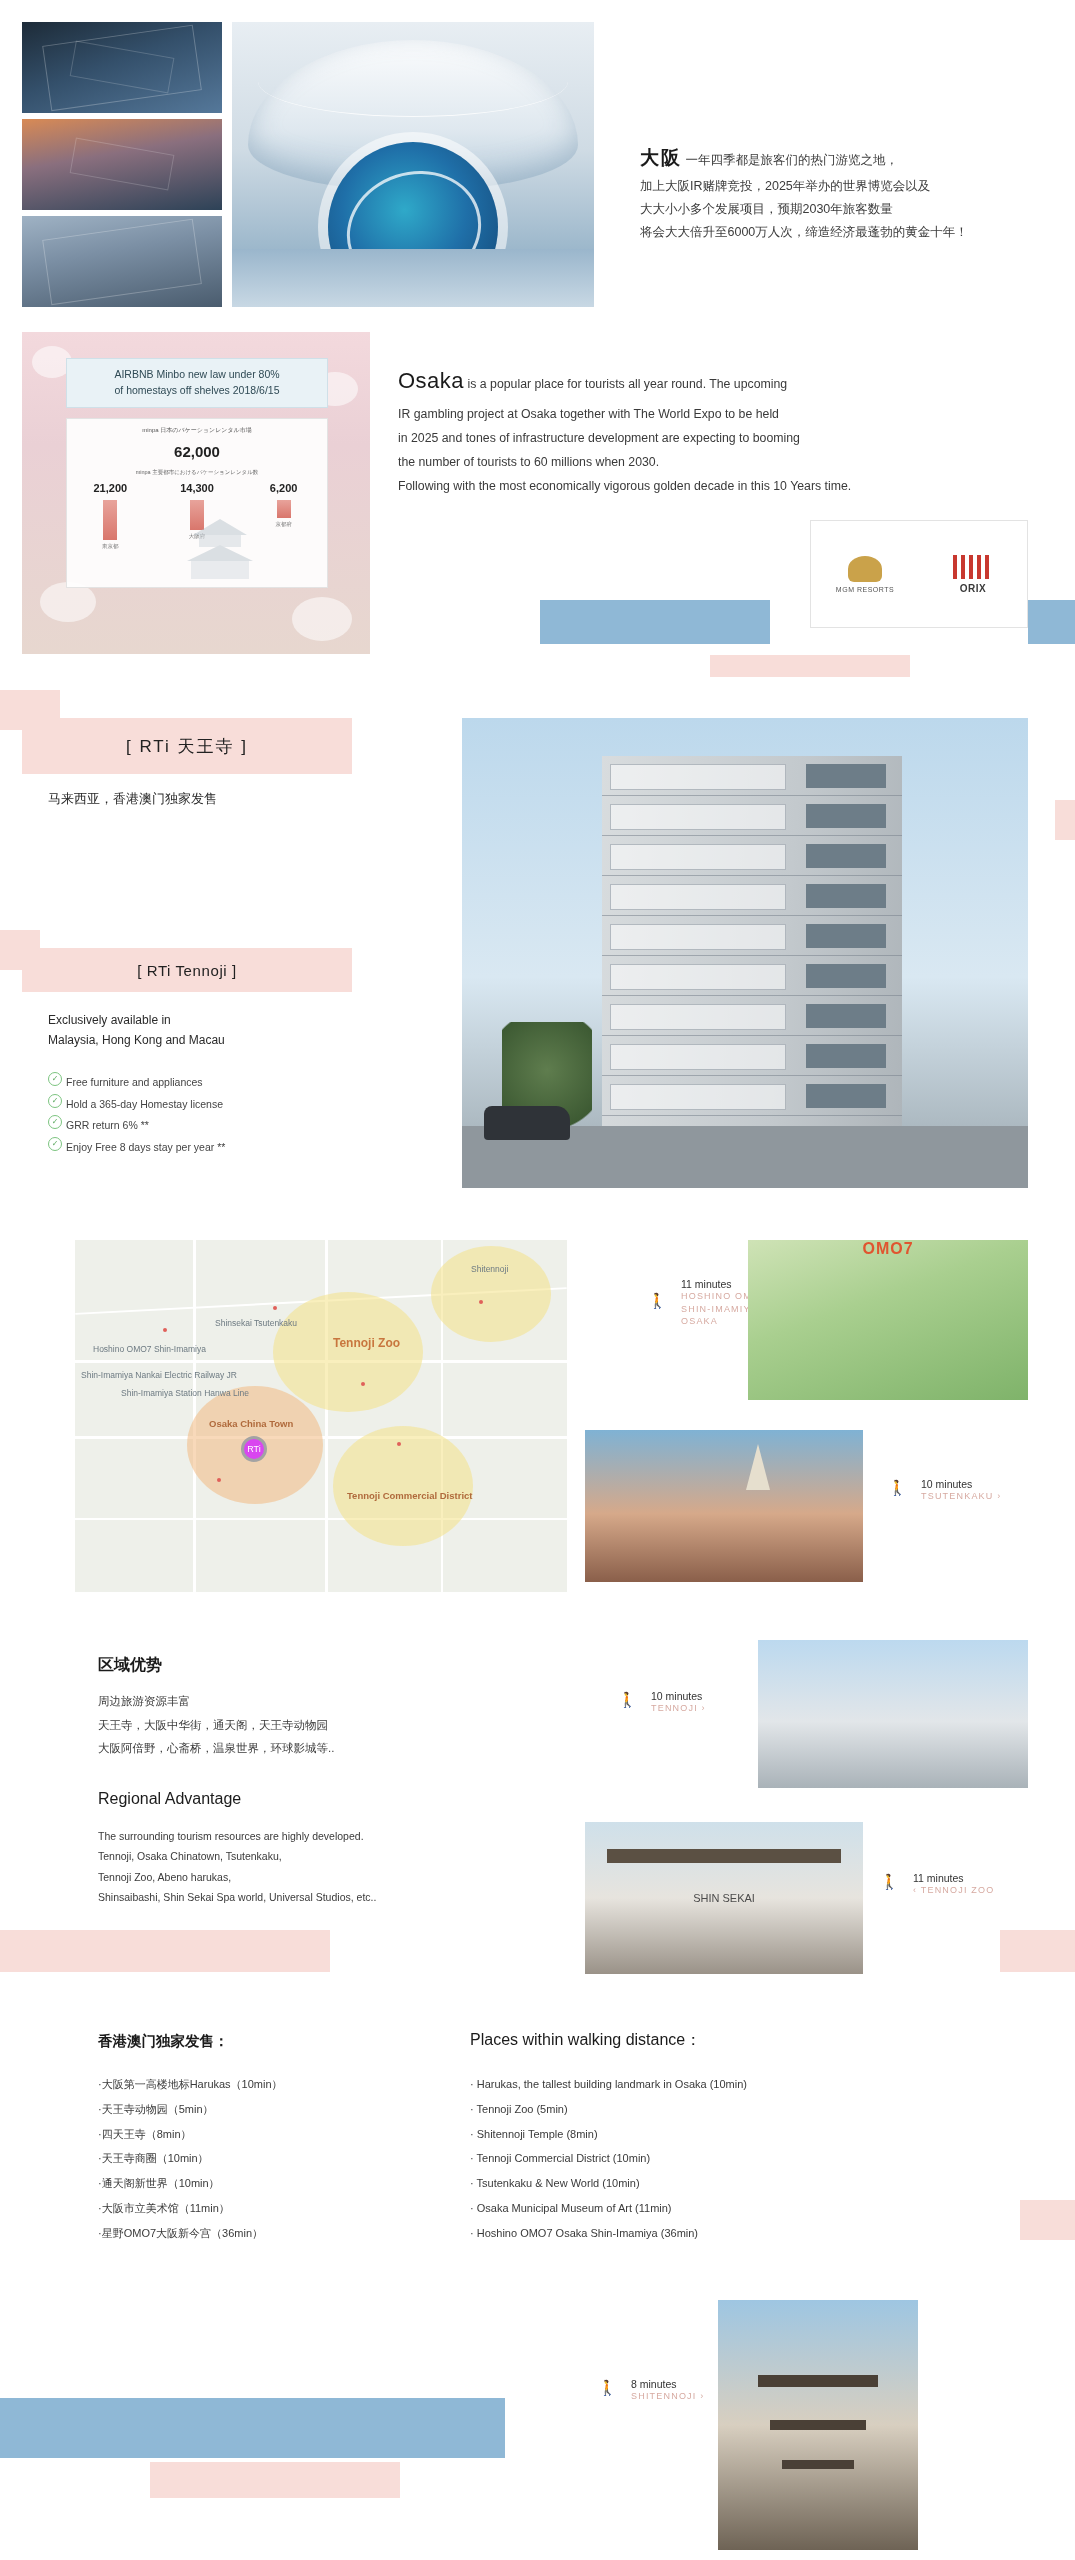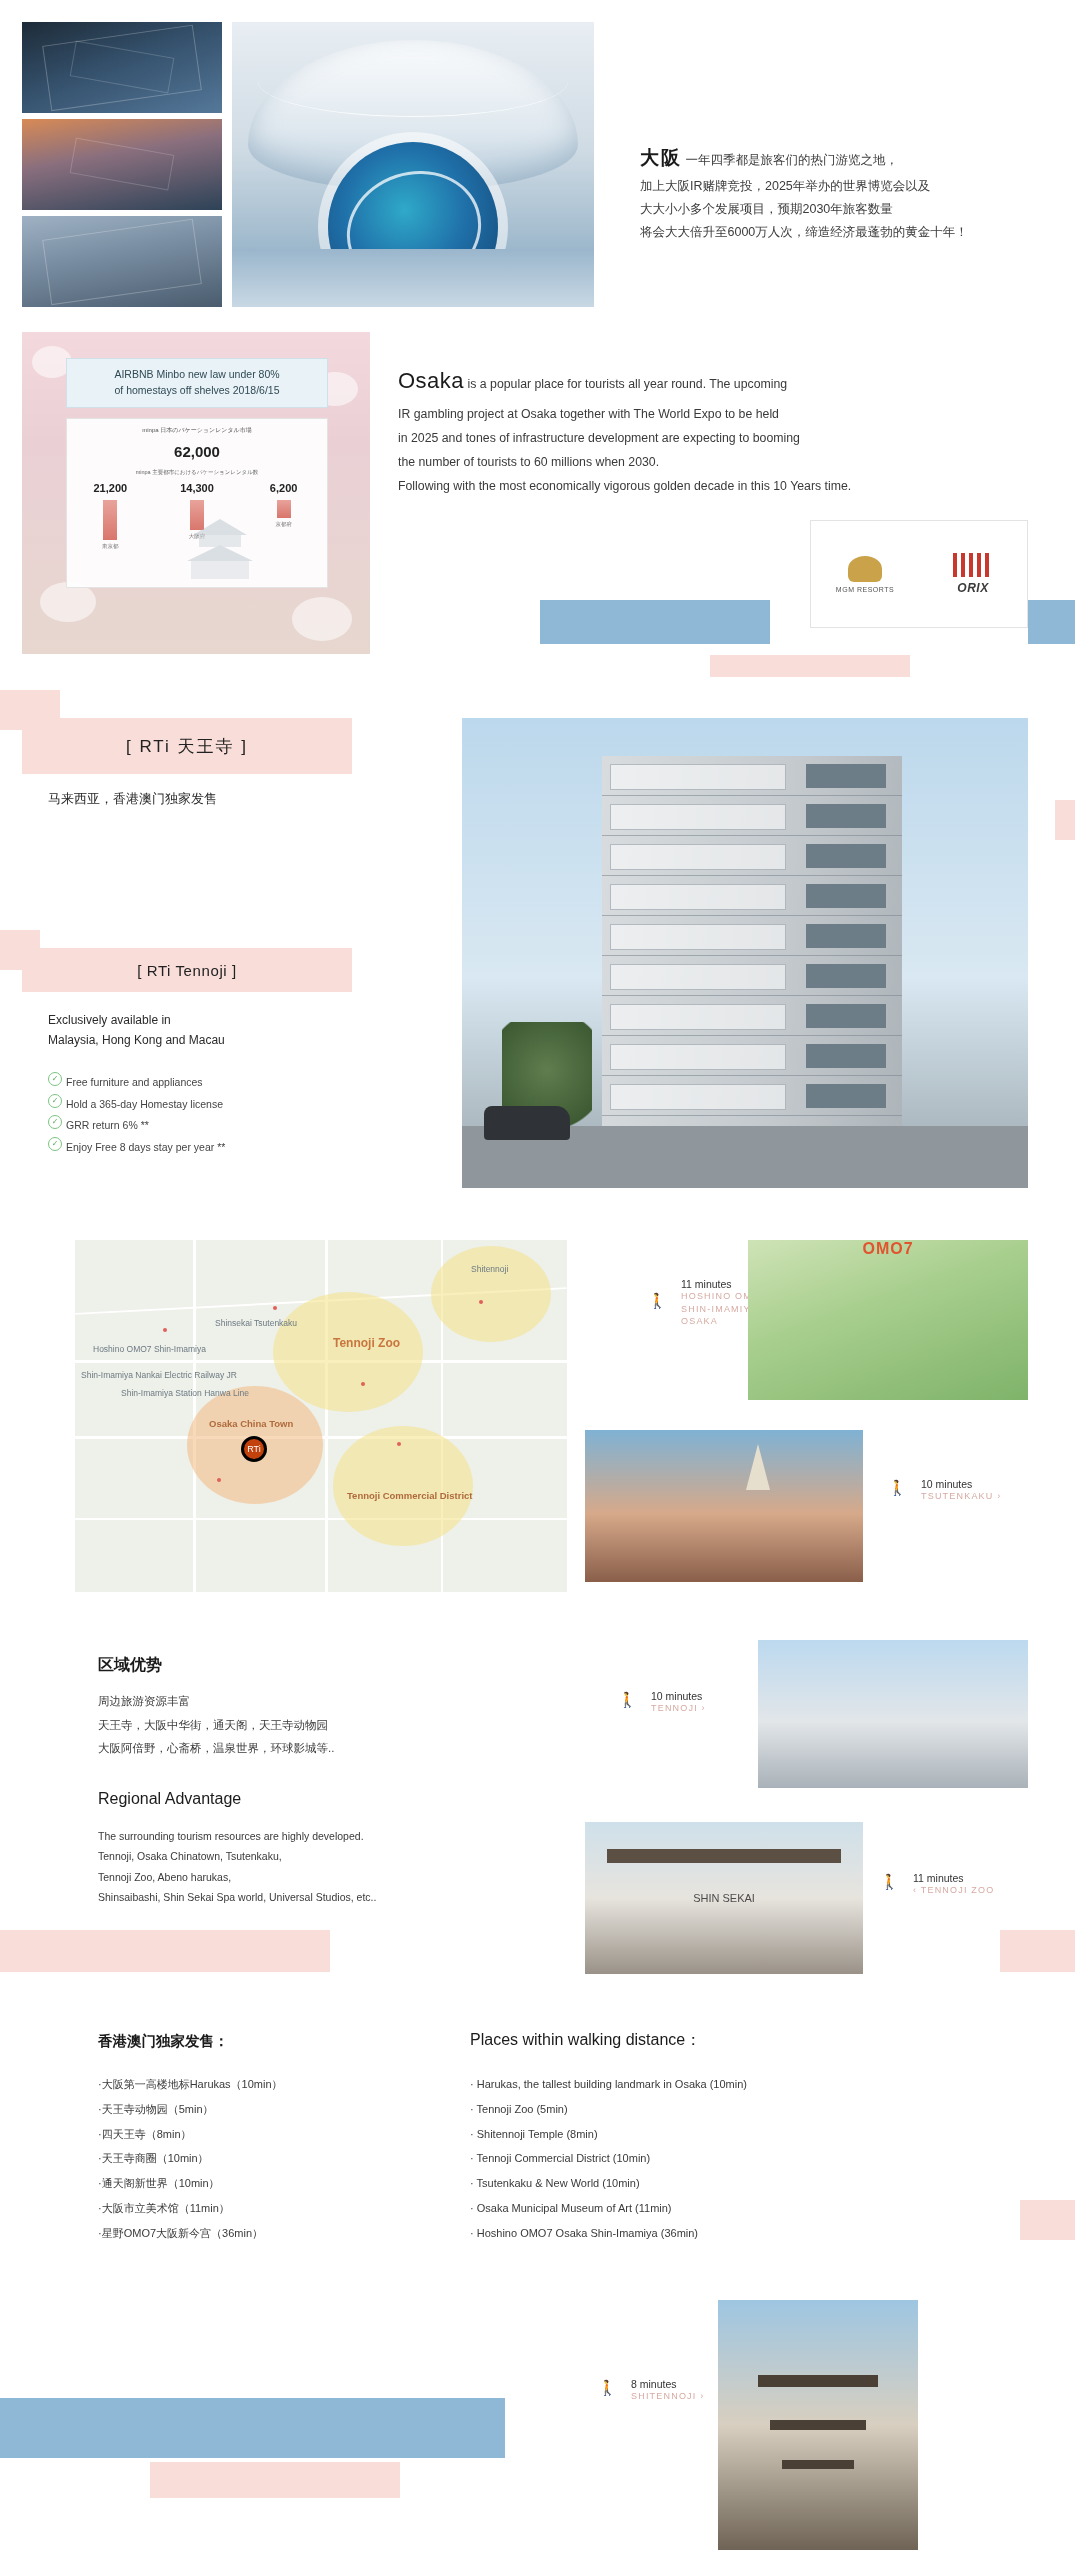--- a/index.html
+++ b/index.html
@@ -61,21 +61,21 @@
   .castle { position:absolute; left:108px; top:98px; width:90px; height:64px; opacity:.5; }
 
   .osaka-en { position:absolute; left:398px; top:360px; width:640px; font-size:12.3px; line-height:1.95; color:#3a3a3a; }
   .osaka-en b { font-size:22px; font-weight:normal; color:#1b1b1b; letter-spacing:.5px; }
 
   .logo-card { position:absolute; left:810px; top:520px; width:218px; height:108px; background:#ffffff; border:1px solid #e3e3e3; display:flex; }
   .logo-card .half { flex:1; display:flex; align-items:center; justify-content:center; flex-direction:column; gap:4px; }
   .logo-card .mgm-mark { width:34px; height:26px; background:#caa24a; border-radius:50% 50% 6px 6px; }
   .logo-card .orix-mark { width:40px; height:24px; background:repeating-linear-gradient(90deg,#c8382f 0 4px,#fff 4px 8px); }
   .logo-card .ltxt { font-size:7px; color:#555; letter-spacing:.5px; }
-  .logo-card .ltxt.big { font-size:12px; font-weight:bold; color:#3a3a3a;font-style:italic; }
+  .logo-card .ltxt.big { font-size:10px; font-weight:bold; color:#3a3a3a; }
 
   
   .rti-cn-head { position:absolute; left:22px; top:718px; width:330px; height:56px; background:#f8ddd9; display:flex; align-items:center; justify-content:center; }
   .rti-cn-head span { font-size:17px; letter-spacing:2px; color:#222; }
   .rti-cn-sub { position:absolute; left:48px; top:790px; font-size:13px; color:#2a2a2a; }
   .tick-list { position:absolute; font-size:10.5px; line-height:2.05; color:#444; }
   .tick-list li { list-style:none; position:relative; padding-left:18px; }
   .tick-list li:before { content:"✓"; position:absolute; left:0; top:0; width:12px; height:12px; border:1px solid #7cc47f;
      border-radius:50%; color:#5aa85e; font-size:8px; line-height:11px; text-align:center; }
   ul.tick-list { margin:0; padding:0; }
@@ -96,22 +96,22 @@
 
   
   .map { position:absolute; left:75px; top:1240px; width:492px; height:352px; background:#eef0ea; overflow:hidden; }
   .map .road { position:absolute; background:#ffffff; }
   .map .blob { position:absolute; border-radius:50%; }
   .map .blob.y { background:rgba(244,226,135,.55); }
   .map .blob.o { background:rgba(243,186,130,.55); }
   .map .lbl { position:absolute; font-size:8.5px; color:#6d7a82; }
   .map .lbl.big { font-size:12px; color:#c8763e; font-weight:bold; }
   .map .lbl.brown { color:#b06a3c; font-weight:bold; font-size:9.5px; }
-  .map .pin { position:absolute; width:26px; height:26px; border-radius:50%; background:#c2410c; color:#fff;
-      font-size:9px; display:flex; align-items:center; justify-content:center; border:3px solid #000000; }
+  .map .pin { position:absolute; width:26px; height:26px; border-radius:50%; background:#d946ef; color:#fff;
+      font-size:9px; display:flex; align-items:center; justify-content:center; border:3px solid #a3a3a3; }
   .map .dot { position:absolute; width:4px; height:4px; background:#e0605a; border-radius:50%; }
 
   .walk-row { position:absolute; display:flex; align-items:center; gap:17px; }
   .walk-ico { width:16px; height:22px; position:relative; }
   .walk-ico:before { content:"🚶"; font-size:15px; position:absolute; left:0; top:0; }
   .walk-main { font-size:10.5px; color:#333; }
   .walk-sub { font-size:9px; color:#d6a9a0; letter-spacing:1.2px; line-height:1.4; }
 
   .ph { position:absolute; overflow:hidden; }
   .ph.park { background:linear-gradient(160deg,#cfe3b6 0%,#a9cf8f 40%,#7fb36a 100%); }

